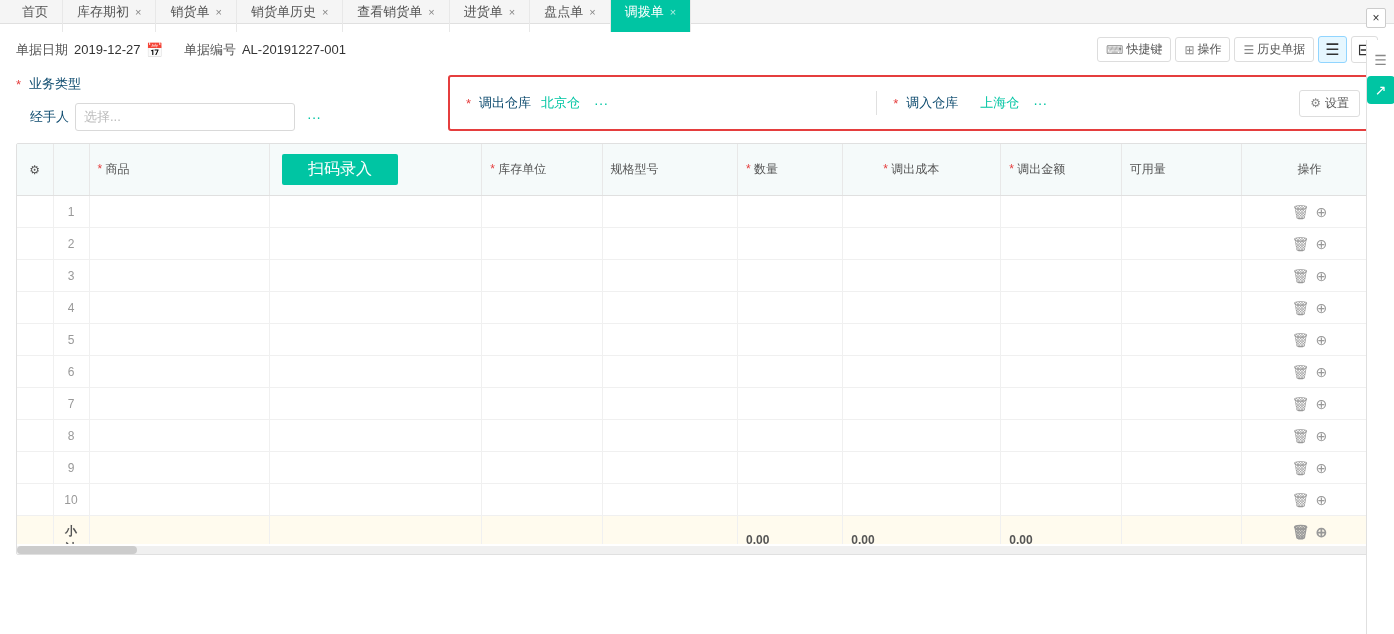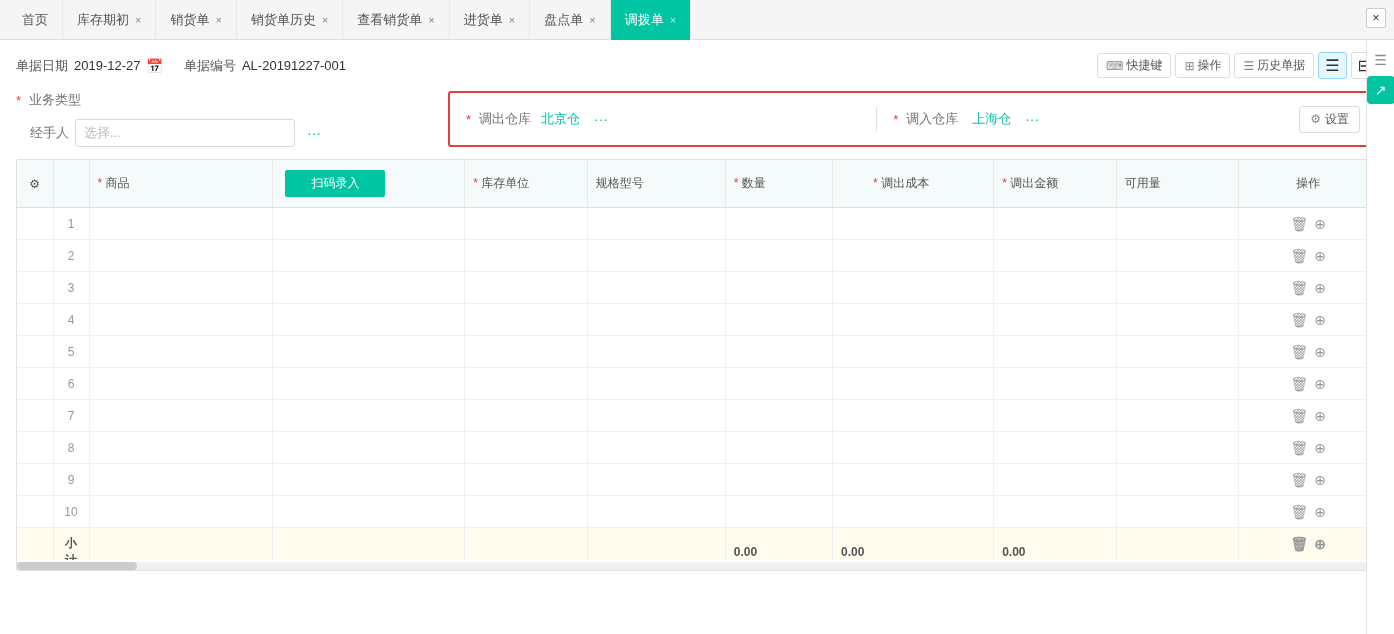--- a/index.html
+++ b/index.html
@@ -1,21 +1,21 @@
 <!DOCTYPE html>
 <html><head>
   <meta charset="utf-8">
   <style>
     * { box-sizing: border-box; margin: 0; padding: 0; }
     body { font-family: "Microsoft YaHei", Arial, sans-serif; font-size: 13px; background: #fff; color: #333; overflow: hidden; }
 
     
     .tab-bar {
       display: flex; align-items: center; border-bottom: 1px solid #e0e0e0;
-      background: #f5f5f5; padding: 0 8px; height: 40px; position: relative;
+      background: #f5f5f5; padding: 0 8px; height: 24px; position: relative;
     }
     .tab-item {
       display: flex; align-items: center; padding: 0 14px; height: 40px;
       cursor: pointer; font-size: 13px; color: #555; border-right: 1px solid #e8e8e8;
       white-space: nowrap; position: relative;
     }
     .tab-item.active { background: #00c5a3; color: #fff; }
     .tab-item .close-icon { margin-left: 6px; font-size: 11px; color: inherit; opacity: 0.7; }
     .tab-item.active .close-icon { color: #fff; }
     .tab-close-btn {
@@ -54,21 +54,21 @@
     .form-right {
       flex: 1;
       border: 2px solid #e53e3e;
       border-radius: 3px;
       padding: 10px 16px;
       display: flex; align-items: center; gap: 0;
     }
 
     .field-row { display: flex; align-items: center; gap: 6px; }
     .required-star { color: #e53e3e; margin-right: 2px; }
-    .field-label { color: #737373; white-space: nowrap; }
+    .field-label { color: #0c4a6e; white-space: nowrap; }
     .field-value { color: #333; }
     .dropdown-select {
       display: flex; align-items: center; justify-content: space-between;
       border: 1px solid #d9d9d9; border-radius: 3px; padding: 4px 8px;
       width: 220px; cursor: pointer; background: #fff;
     }
     .dropdown-arrow { color: #aaa; font-size: 11px; }
     .more-icon { color: #00c5a3; cursor: pointer; font-size: 14px; margin-left: 6px; }
     .warehouse-field {
       display: flex; align-items: center; gap: 6px; flex: 1;
@@ -81,21 +81,21 @@
       border: 1px solid #ddd; border-radius: 3px; padding: 4px 10px;
       cursor: pointer; background: #fff; color: #555; font-size: 12px;
       margin-left: 12px; white-space: nowrap;
     }
     .gear-icon { color: #888; }
 
     
     .table-section { border: 1px solid #e0e0e0; border-radius: 2px; overflow: hidden; }
     .scan-btn {
       background: #00c5a3; color: #fff; border: none; padding: 5px 26px;
-      cursor: pointer; font-size: 12px; border-radius: 2px; margin: 2px 4px;
+      cursor: pointer; font-size: 16px; border-radius: 2px; margin: 2px 4px;
     }
 
     table { width: 100%; border-collapse: collapse; }
     thead tr { background: #f5fafa; }
     thead th {
       padding: 8px 8px; text-align: left; font-weight: normal;
       font-size: 12px; color: #555; border-bottom: 1px solid #e0e0e0;
       border-right: 1px solid #e8e8e8; white-space: nowrap;
     }
     thead th:last-child { border-right: none; }
@@ -236,21 +236,21 @@
       <div class="warehouse-field">
         <span class="required-star">*</span>
         <span class="field-label">调出仓库</span>
         <span class="field-value" style="color:#00c5a3; margin-left:4px;text-align:right;">北京仓</span>
         <span class="more-icon" style="margin-left:8px;">···</span>
       </div>
       <div class="warehouse-divider"></div>
       <div class="warehouse-field">
         <span class="required-star">*</span>
         <span class="field-label">调入仓库</span>
-        <span class="field-value" style="color:#00c5a3; margin-left:8px;text-align:center;">上海仓</span>
+        <span class="field-value" style="color:#00c5a3; margin-left:16px;text-align:center;">上海仓</span>
         <span class="more-icon" style="margin-left:8px;">···</span>
       </div>
       <div class="settings-btn">
         <span class="gear-icon">⚙</span>
         <span>设置</span>
       </div>
     </div>
   </div>
 
   <div class="table-section">

